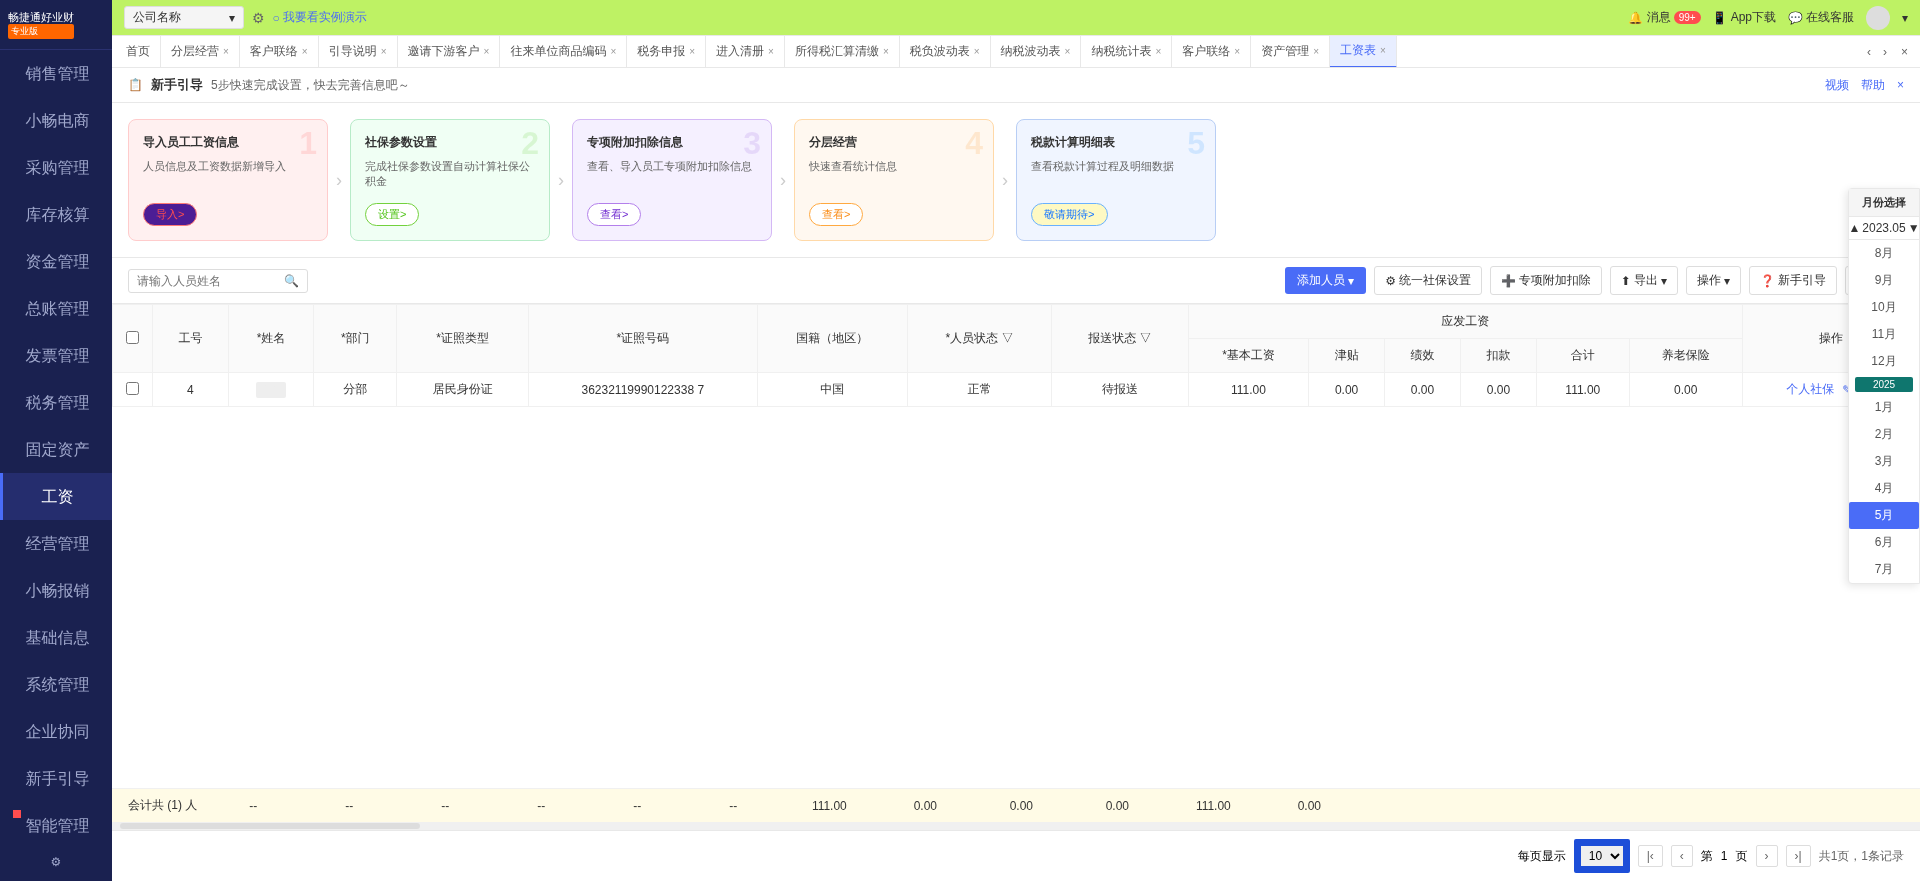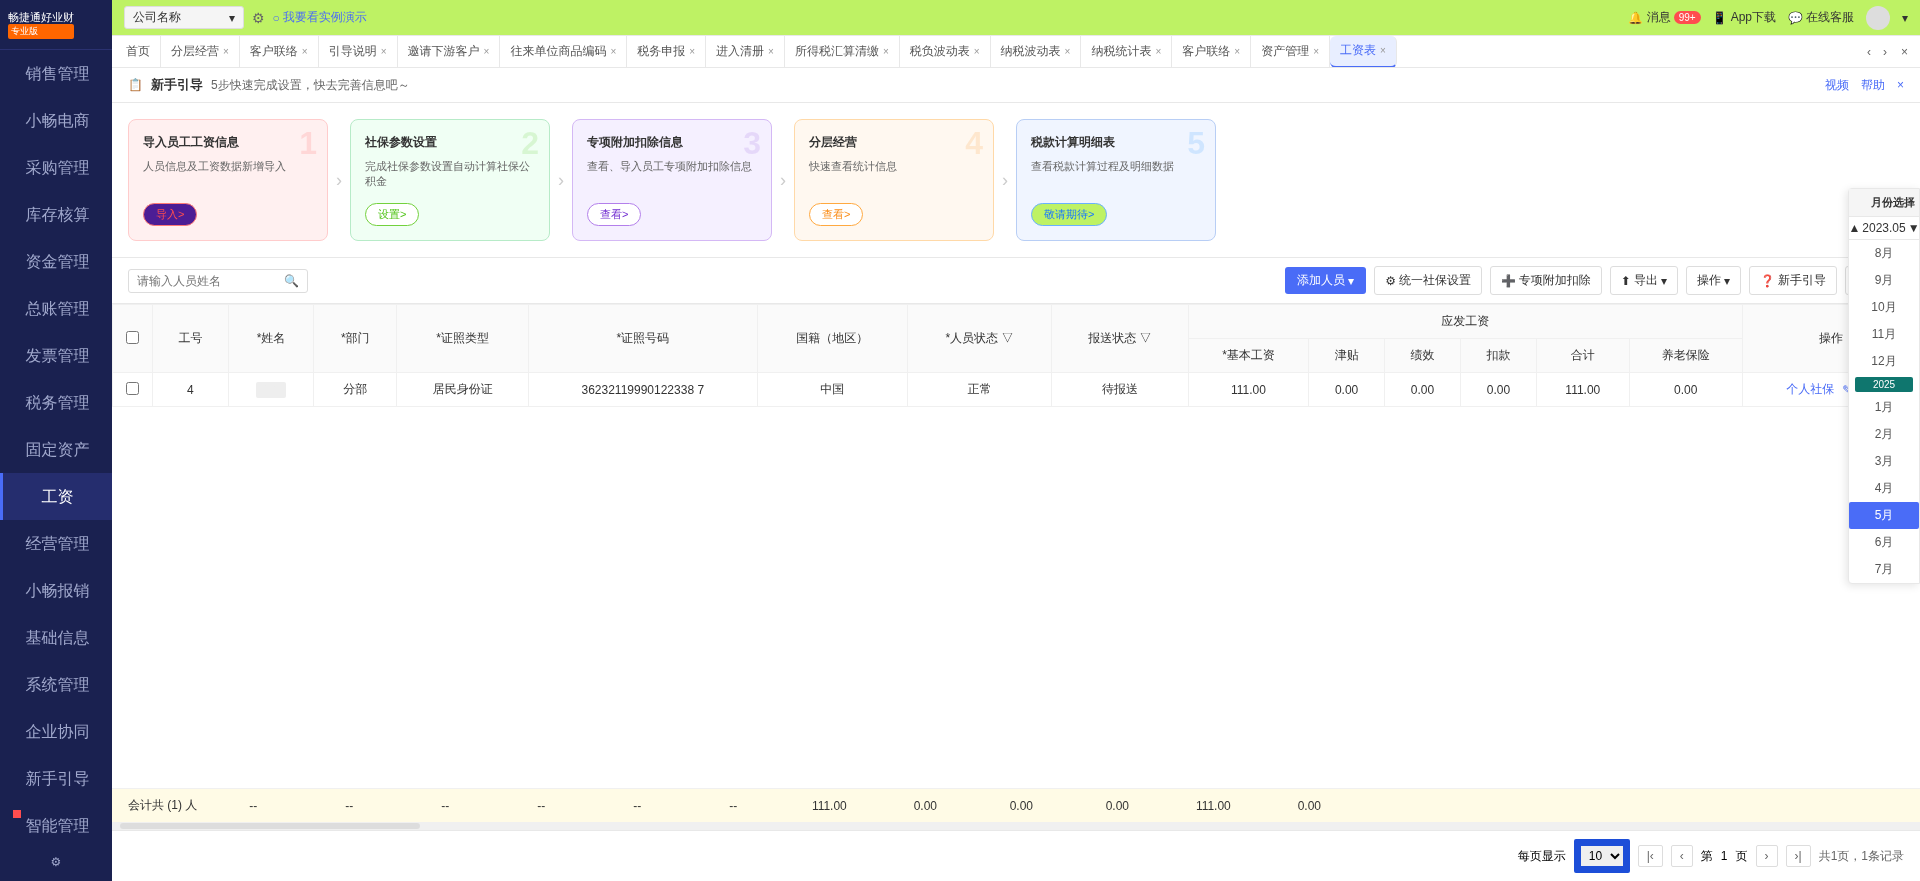--- a/index.html
+++ b/index.html
@@ -25,21 +25,21 @@
     .topbar-gear { color: #666; cursor: pointer; font-size: 14px; }
     .topbar-demo { color: #4a6cf7; cursor: pointer; display: flex; align-items: center; gap: 3px; }
     .topbar-right { margin-left: auto; display: flex; align-items: center; gap: 12px; }
     .topbar-badge { background: #ff4d4f; color: #fff; border-radius: 10px; padding: 1px 5px; font-size: 10px; }
     .topbar-btn { display: flex; align-items: center; gap: 3px; cursor: pointer; color: #333; }
     .topbar-avatar { width: 24px; height: 24px; background: #ddd; border-radius: 50%; }
 
     
     .tabbar { background: #fff; height: 32px; display: flex; align-items: center; padding: 0 4px; border-bottom: 1px solid #e8e8e8; flex-shrink: 0; overflow: hidden; }
     .tab { display: flex; align-items: center; gap: 4px; padding: 0 10px; height: 32px; cursor: pointer; color: #555; border-right: 1px solid #e8e8e8; white-space: nowrap; flex-shrink: 0; font-size: 11px; }
-    .tab.active { background: #e8eeff; color: #4a6cf7; border-bottom: 2px solid #4a6cf7; border-radius: 6px; }
+    .tab.active { background: #e8eeff; color: #4a6cf7; border-bottom: 2px solid #4a6cf7; }
     .tab-close { color: #999; font-size: 10px; cursor: pointer; }
     .tabbar-arrows { display: flex; align-items: center; margin-left: auto; }
     .tabbar-arrow { padding: 4px 6px; cursor: pointer; color: #666; }
     .tabbar-close { padding: 4px 8px; cursor: pointer; color: #666; }
 
     
     .guide-bar { background: #fff; padding: 8px 16px; display: flex; align-items: center; gap: 8px; border-bottom: 1px solid #e8e8e8; flex-shrink: 0; }
     .guide-bar-icon { color: #4a6cf7; }
     .guide-bar-title { font-weight: bold; color: #333; font-size: 13px; }
     .guide-bar-desc { color: #666; }
@@ -59,21 +59,21 @@
     .step-num-3 { color: #9254de; }
     .step-num-4 { color: #fa8c16; }
     .step-num-5 { color: #1890ff; }
     .step-title { font-weight: bold; color: #333; font-size: 12px; margin-bottom: 8px; }
     .step-desc { color: #666; font-size: 11px; line-height: 1.4; margin-bottom: 8px; min-height: 36px; }
     .step-btn { display: inline-block; border-radius: 12px; padding: 3px 12px; font-size: 11px; cursor: pointer; border: 1px solid; }
     .step-btn-1 { border-color: #ff7875; color: #ff4d4f; background: #4c1d95; }
     .step-btn-2 { border-color: #73d13d; color: #52c41a; background: #fff; }
     .step-btn-3 { border-color: #b37feb; color: #722ed1; background: #fff; }
     .step-btn-4 { border-color: #ffa940; color: #fa8c16; background: #fff; }
-    .step-btn-5 { border-color: #69b1ff; color: #1677ff; background: #bef264; }
+    .step-btn-5 { border-color: #69b1ff; color: #1677ff; background: #fef9c3; font-family: Liberation Mono, monospace; }
     .step-arrow { color: #ccc; font-size: 18px; flex-shrink: 0; }
 
     
     .toolbar { background: #fff; padding: 8px 16px; display: flex; align-items: center; gap: 8px; border-bottom: 1px solid #e8e8e8; flex-shrink: 0; }
     .search-input { border: 1px solid #ddd; border-radius: 3px; padding: 4px 8px; width: 180px; outline: none; color: #999; display: flex; align-items: center; gap: 4px; }
     .search-input input { border: none; outline: none; color: #999; width: 100%; font-size: 12px; }
     .toolbar-right { margin-left: auto; display: flex; align-items: center; gap: 8px; }
     .btn-primary { background: #4a6cf7; color: #fff; border: none; border-radius: 3px; padding: 5px 12px; cursor: pointer; display: flex; align-items: center; gap: 3px; }
     .btn-default { background: #fff; color: #333; border: 1px solid #ddd; border-radius: 3px; padding: 5px 10px; cursor: pointer; display: flex; align-items: center; gap: 3px; }
 
@@ -99,21 +99,21 @@
     .pagination-btn:disabled { color: #ccc; cursor: not-allowed; }
     .pagination-info { color: #666; }
     .pagination-select { border: 7px solid #1d4ed8; padding: 2px 4px; border-radius: 2px; }
 
     
     .table-scroll { height: 8px; background: #f0f0f0; margin: 0; display: flex; align-items: center; padding: 0 8px; flex-shrink: 0; }
     .scroll-thumb { height: 6px; width: 300px; background: #ddd; border-radius: 3px; }
 
     
     .month-panel { position: absolute; right: 0; top: 120px; width: 72px; background: #fff; border: 1px solid #e8e8e8; border-radius: 4px 0 0 4px; z-index: 100; box-shadow: -2px 2px 8px rgba(0,0,0,0.1); }
-    .month-panel-title { background: #f5f5f5; text-align: right; padding: 6px 4px; font-size: 11px; color: #333; font-weight: bold; border-bottom: 1px solid #e8e8e8; }
+    .month-panel-title { background: #f5f5f5; text-align: center; padding: 6px 4px; font-size: 11px; color: #333; font-weight: bold; border-bottom: 1px solid #e8e8e8; }
     .month-panel-year { text-align: center; padding: 4px; font-size: 11px; color: #333; border-bottom: 1px solid #e8e8e8; display: flex; align-items: center; justify-content: center; gap: 2px; }
     .month-list { display: flex; flex-direction: column; }
     .month-item { padding: 5px 8px; text-align: center; cursor: pointer; color: #555; font-size: 12px; }
     .month-item.active { background: #4a6cf7; color: #fff; border-radius: 2px; }
 
     .page-wrapper { flex: 1; display: flex; flex-direction: column; overflow: hidden; position: relative; }
   </style>
 </head>
 <body>
 

